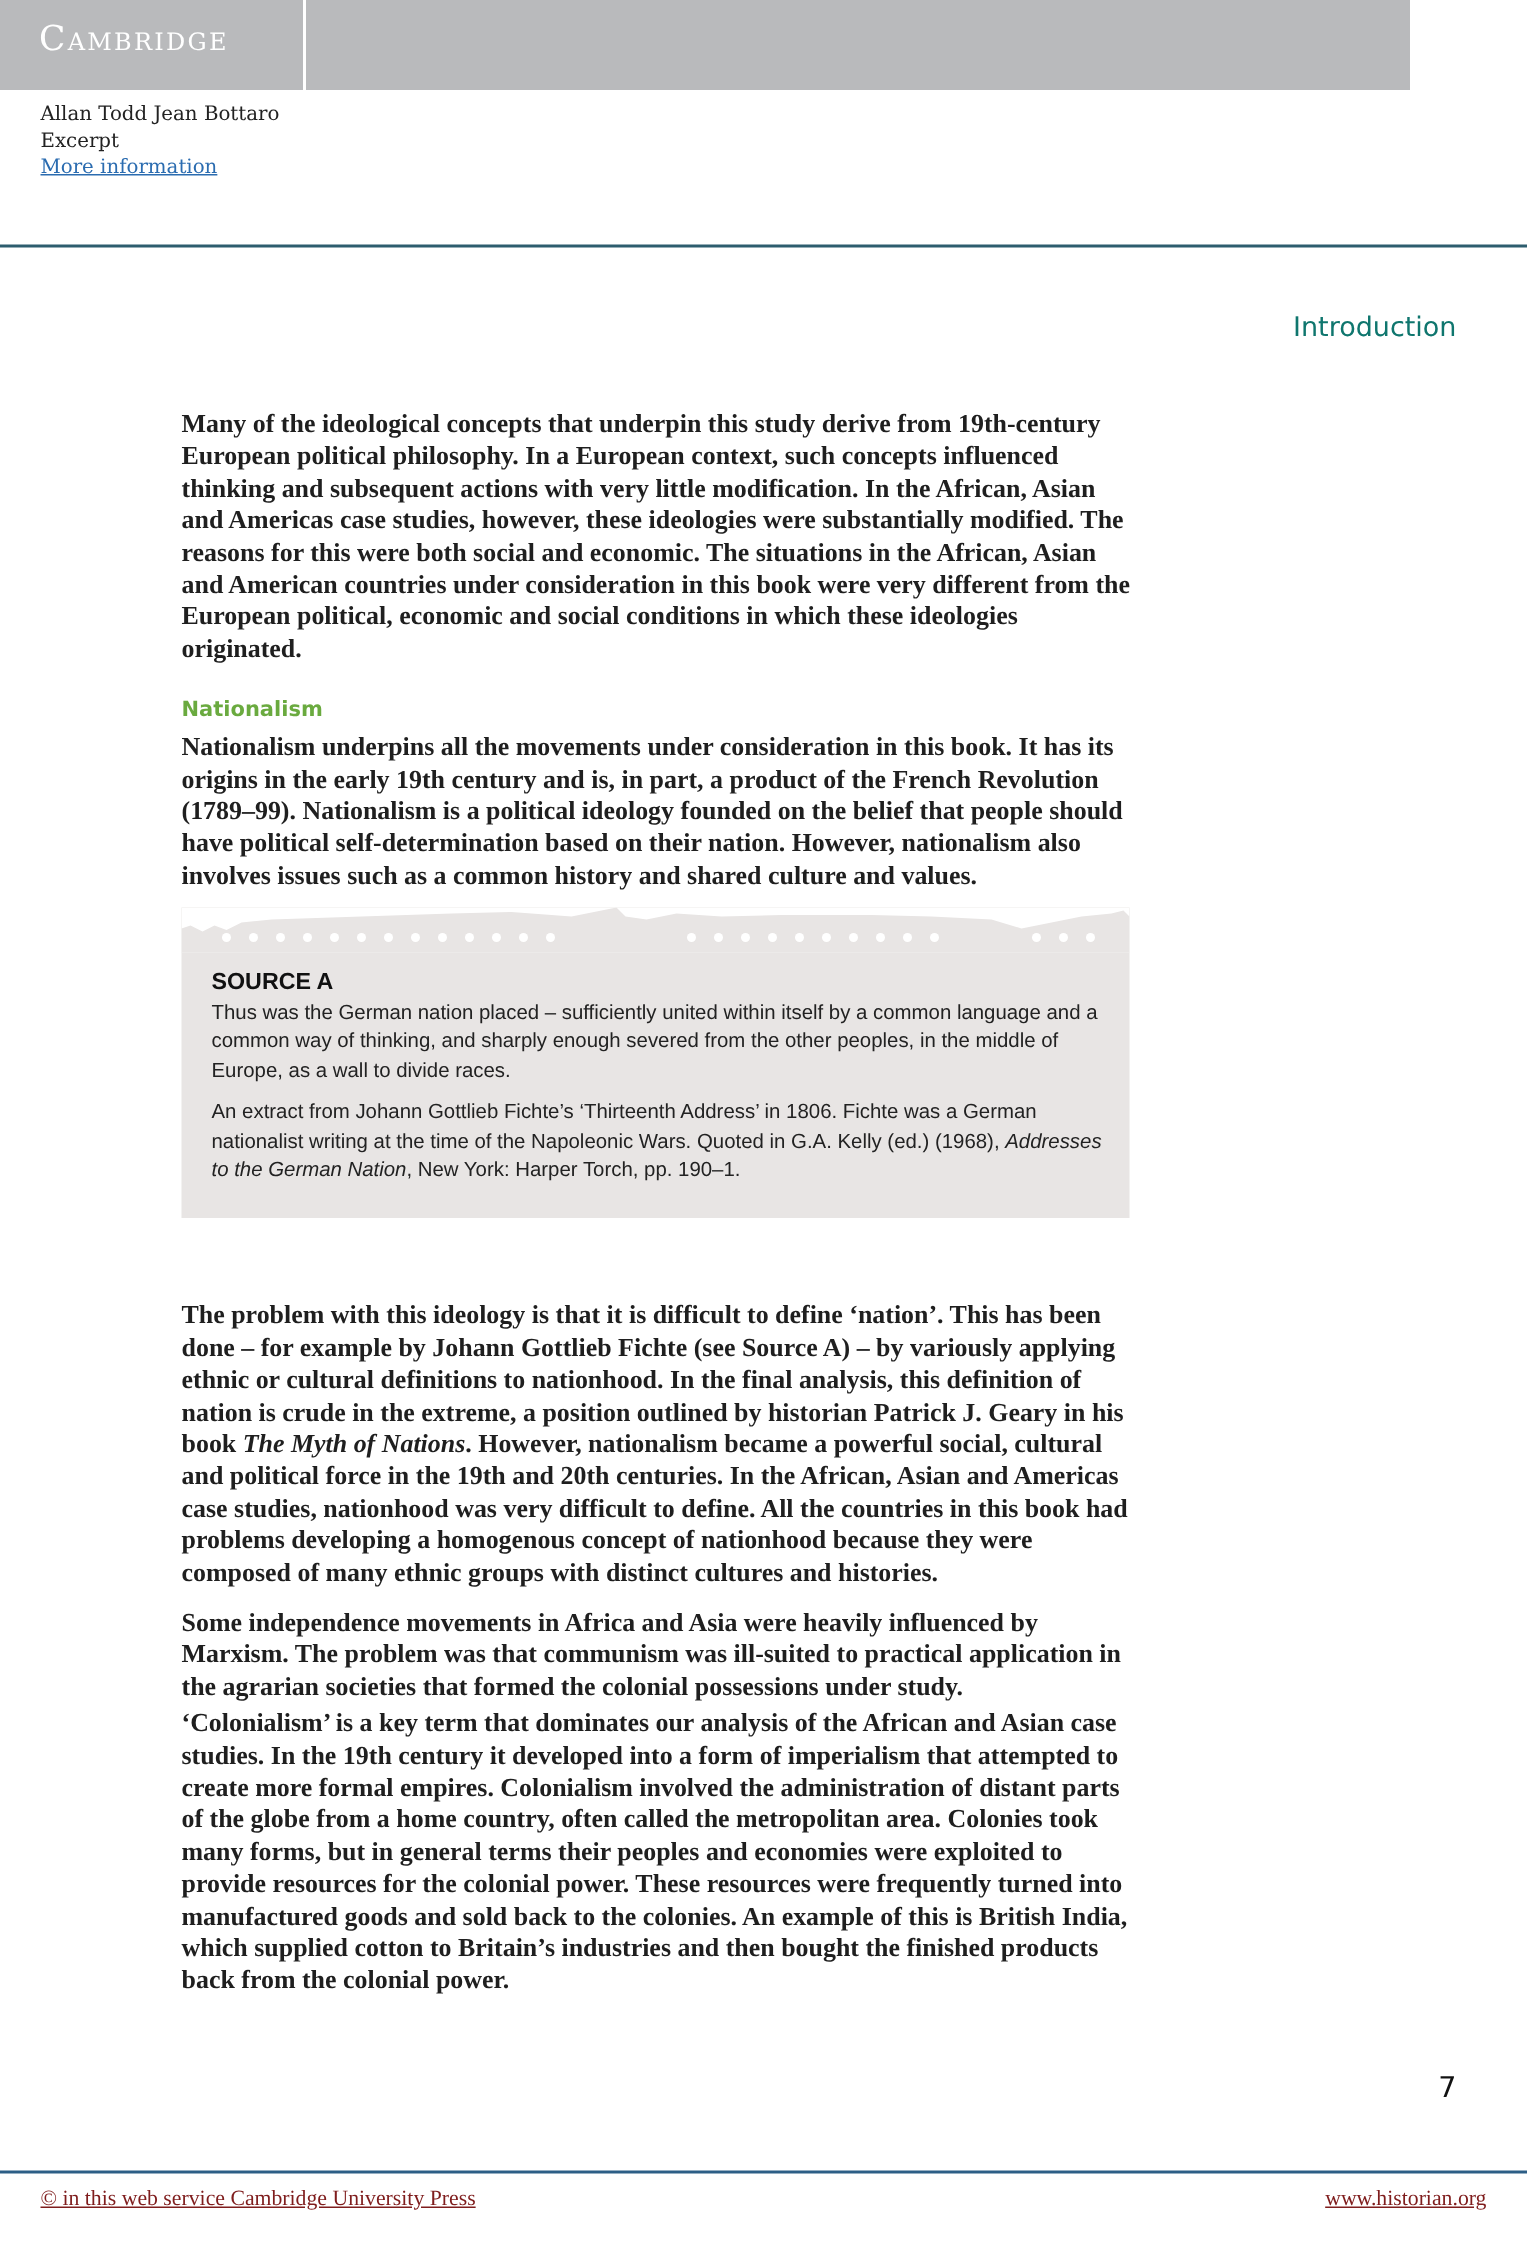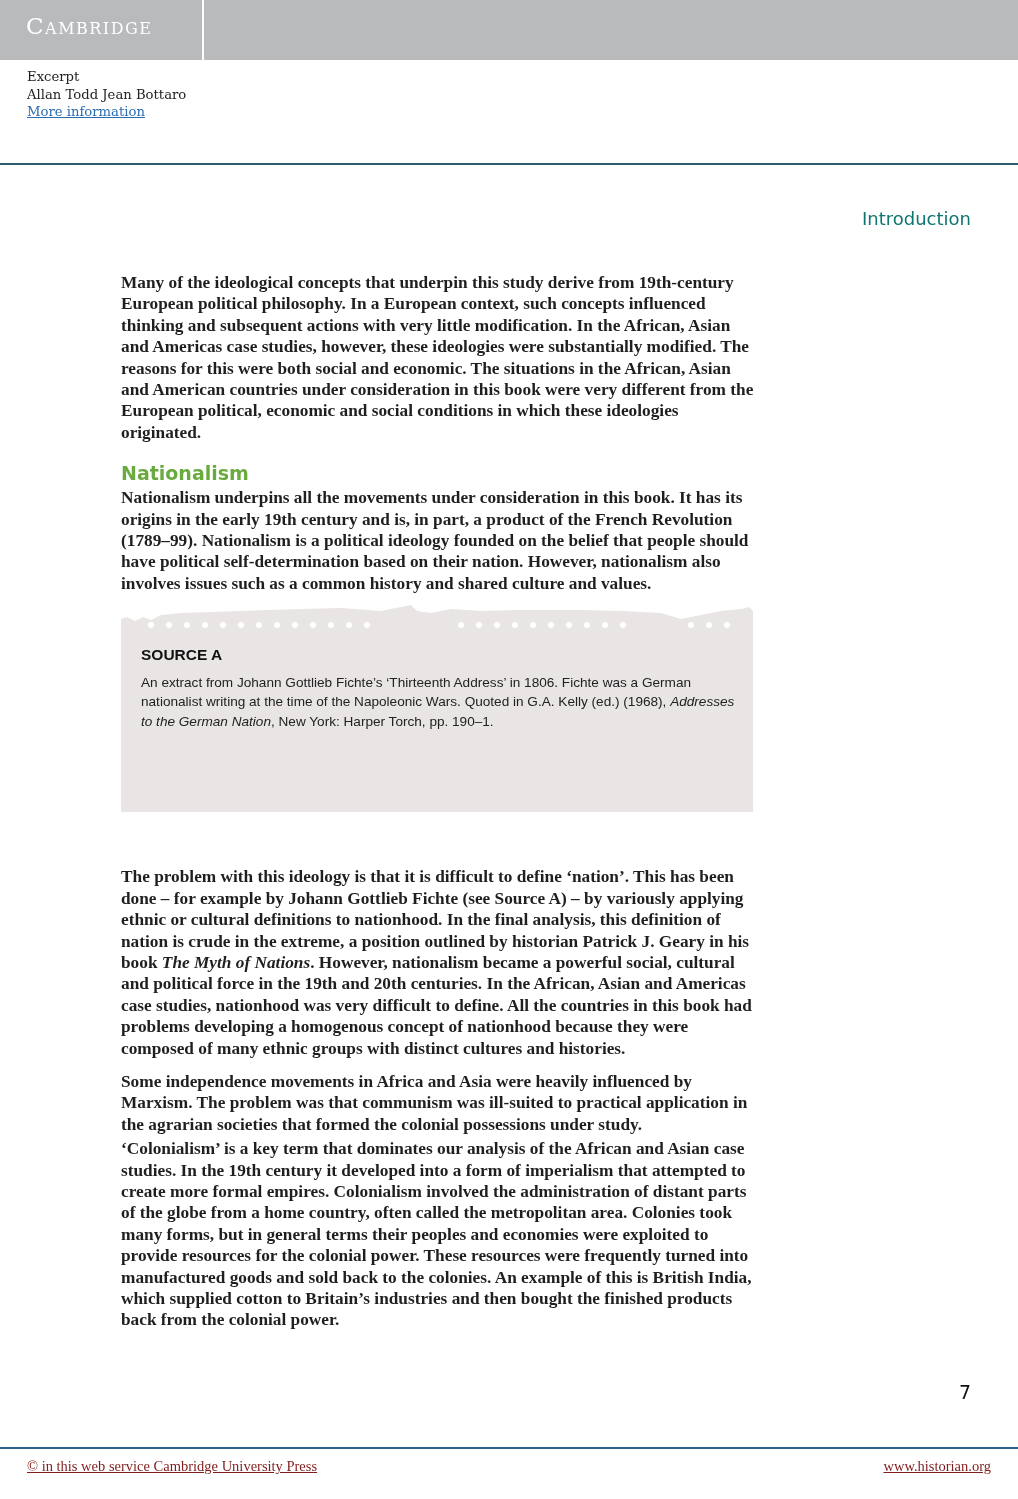--- a/index.html
+++ b/index.html
@@ -5,21 +5,21 @@
     html, body { margin: 0; padding: 0; }
     body {
       width: 1018px;
       height: 1499px;
       background: #ffffff;
       position: relative;
       overflow: hidden;
       color: #1a1a1a;
     }
     .brand-bar {
-      position: absolute; left: 0; top: 0; width: 1018px; height: 60px;
+      position: absolute; left: 0; top: 0; width: 940px; height: 60px;
       background: #b9babc;
     }
     .brand-logo {
       position: absolute; left: 26px; top: 13px;
       font-family: "DejaVu Serif", "Liberation Serif", serif;
       color: #ffffff; font-size: 23px; letter-spacing: 1.5px;
       font-variant: small-caps;
     }
     .brand-divider {
       position: absolute; left: 202px; top: 0; width: 2px; height: 60px; background: #ffffff;
@@ -37,21 +37,21 @@
       position: absolute; right: 47px; top: 208px;
       font-family: "DejaVu Sans", sans-serif; font-size: 18px; color: #0f766e;
     }
     .content {
       position: absolute; left: 121px; top: 272px; width: 640px;
       font-family: "Liberation Serif", "DejaVu Serif", serif;
       font-size: 17.3px; line-height: 21.4px; color: #1f1f1f;
     }
     .content p { margin: 0; font-weight: bold; }
     .section-head {
-      font-family: "DejaVu Sans", sans-serif; font-size: 19px; color: #6aaa3f;
+      font-family: "DejaVu Sans", sans-serif; font-size: 14px; color: #6aaa3f;
       margin: 0; line-height: 22px;
     }
     .source-box {
       position: absolute; left: 121px; top: 605px; width: 632px; height: 207px;
       background: #e8e5e4;
     }
     .source-deco {
       position: absolute; left: 0; top: 0; width: 632px; height: 30px;
     }
     .source-body {
@@ -78,22 +78,22 @@
   </style>
 </head>
 <body>
 
 <div class="brand-bar">
   <span class="brand-logo">Cambridge</span>
   <div class="brand-divider"></div>
 </div>
 
 <div class="meta">
+  <div>Allan Todd Jean Bottaro</div>
   <div>Excerpt</div>
-  <div>Allan Todd Jean Bottaro</div>
   <div><a href="#">More information</a></div>
 </div>
 
 <div class="header-rule"></div>
 
 <div class="running-head">Introduction</div>
 
 <div class="content">
   <p>Many of the ideological concepts that underpin this study derive from 19th-century European political philosophy. In a European context, such concepts influenced thinking and subsequent actions with very little modification. In the African, Asian and Americas case studies, however, these ideologies were substantially modified. The reasons for this were both social and economic. The situations in the African, Asian and American countries under consideration in this book were very different from the European political, economic and social conditions in which these ideologies originated.</p>
   <h3 class="section-head" style="margin-top:19px;">Nationalism</h3>
@@ -132,20 +132,21 @@
         <circle cx="466" cy="20" r="3"></circle>
       <circle cx="484" cy="20" r="3"></circle>
         <circle cx="502" cy="20" r="3"></circle>
         <circle cx="570" cy="20" r="3"></circle>
       <circle cx="588" cy="20" r="3"></circle>
         <circle cx="606" cy="20" r="3"></circle>
     </g>
   </svg>
   <div class="source-body">
     <p class="source-title">SOURCE A</p>
+    <p>Thus was the German nation placed – sufficiently united within itself by a common language and a common way of thinking, and sharply enough severed from the other peoples, in the middle of Europe, as a wall to divide races.</p>
     <p class="source-caption"><span>An extract from Johann Gottlieb Fichte’s ‘Thirteenth Address’ in 1806. Fichte was a German nationalist writing at the time of the Napoleonic Wars. Quoted in G.A. Kelly (ed.) (1968), </span><i>Addresses to the German Nation</i><span>, New York: Harper Torch, pp. 190–1.</span></p>
   </div>
 </div>
 
 <div class="page-number">7</div>
 
 <div class="footer-rule"></div>
 <a href="#" class="footer-left">© in this web service Cambridge University Press</a>
 <a href="#" class="footer-right">www.historian.org</a>
 

